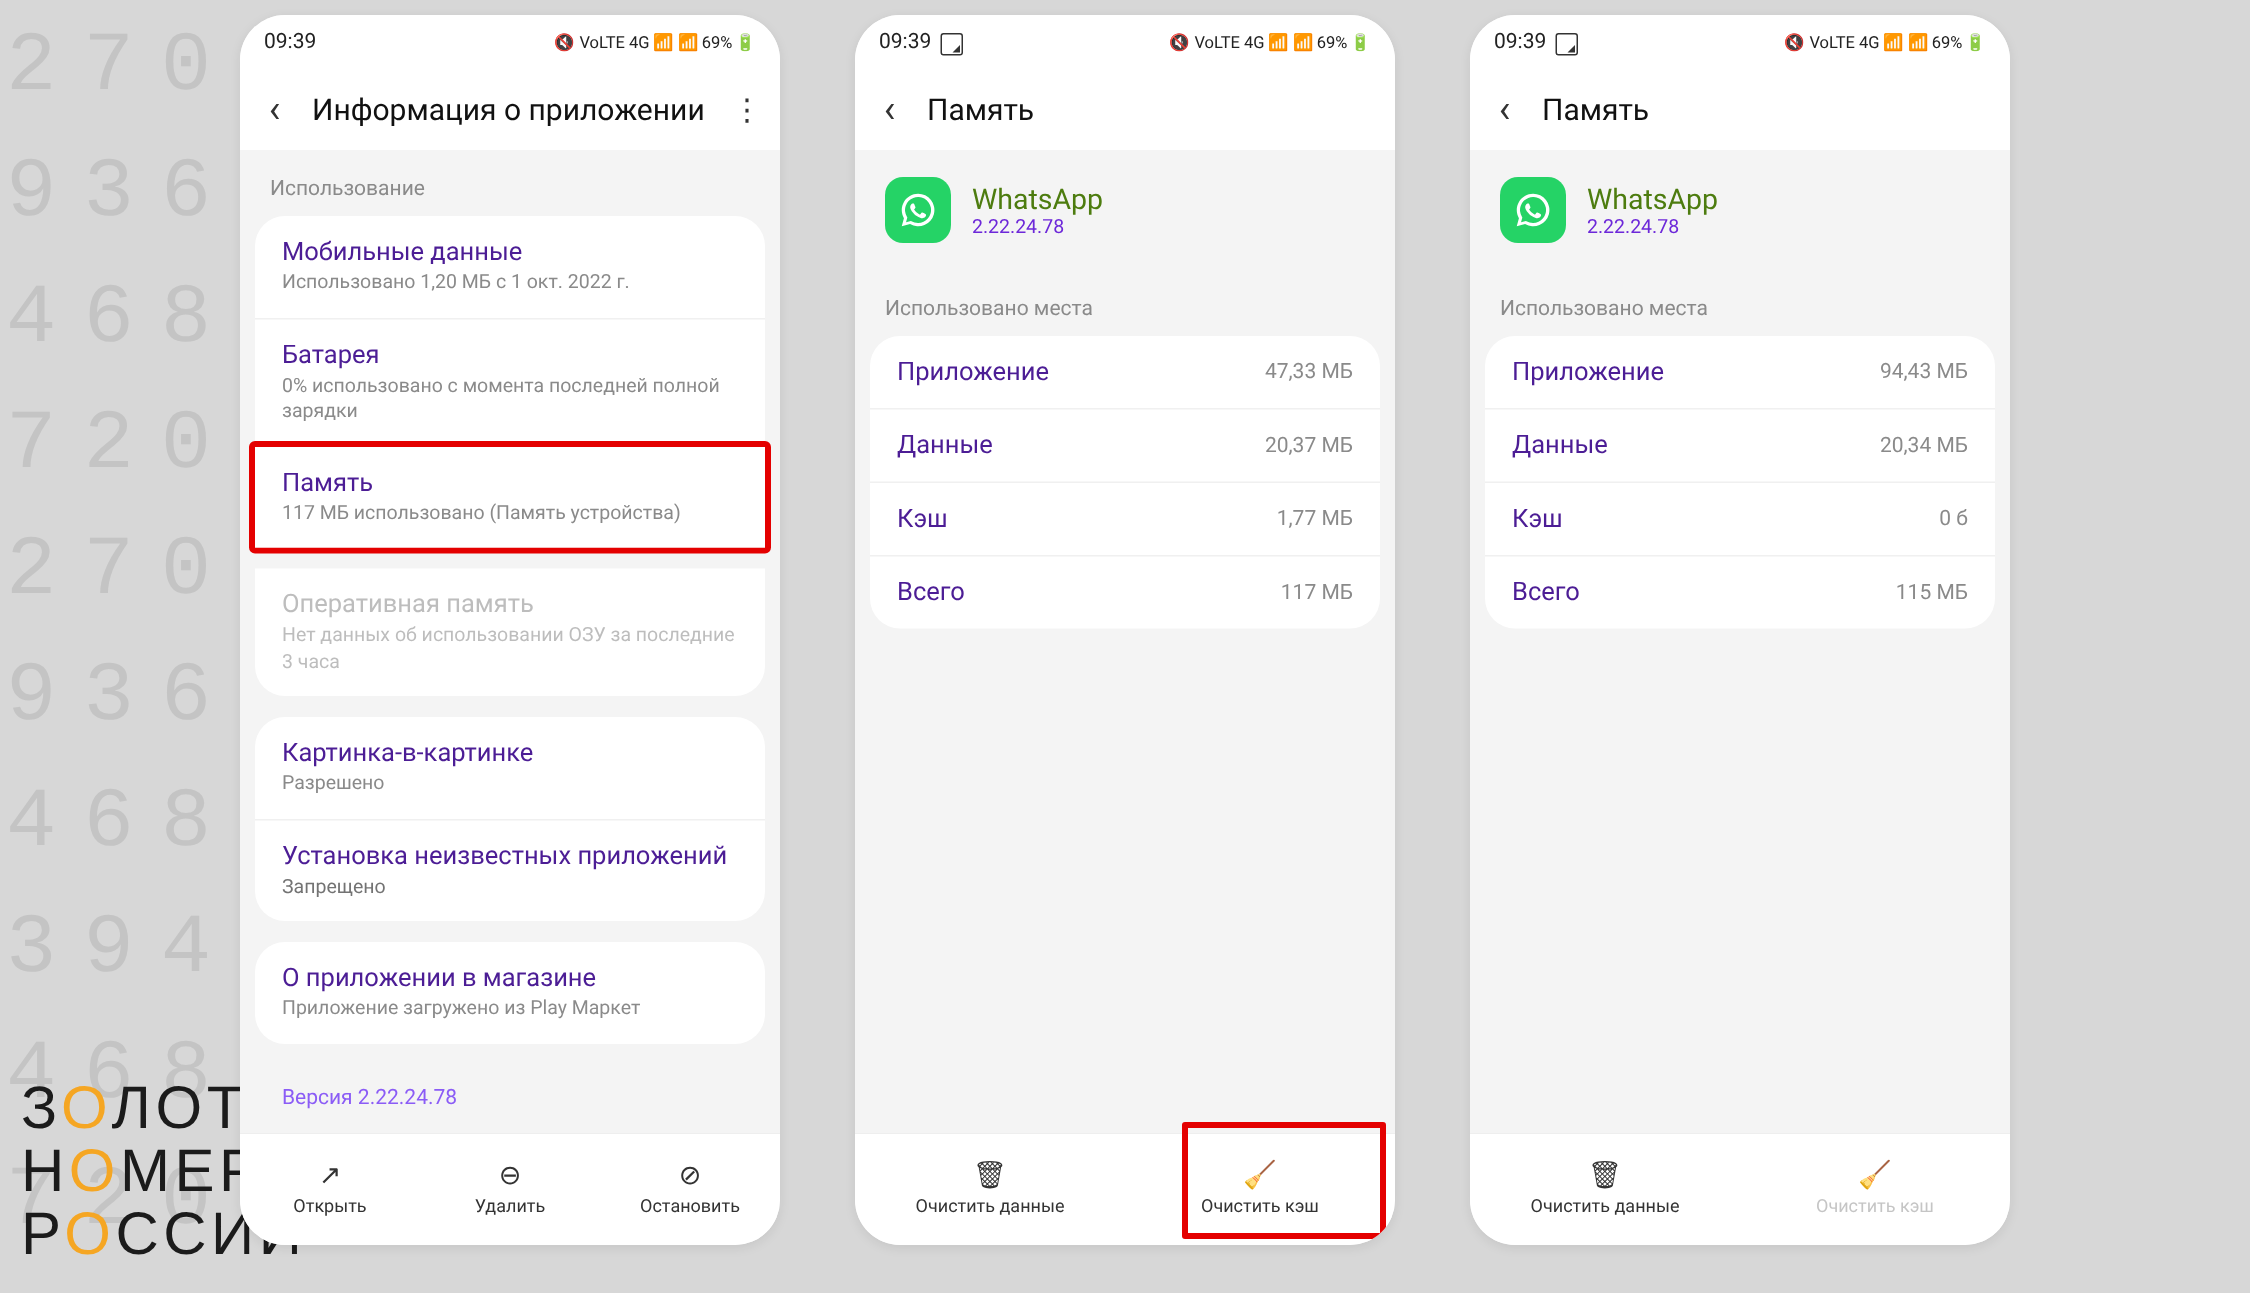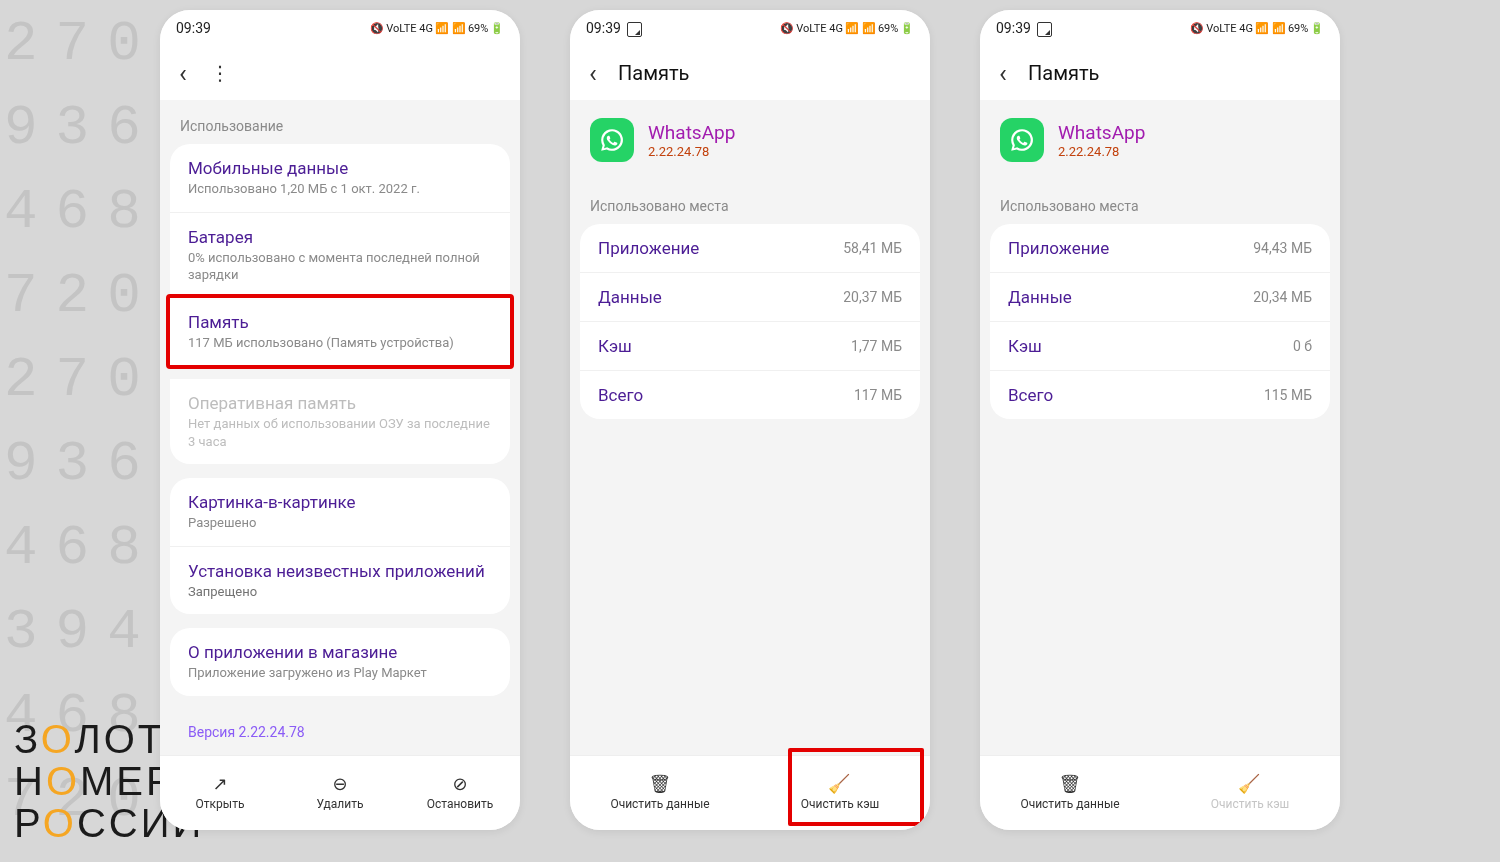--- a/index.html
+++ b/index.html
@@ -130,22 +130,22 @@
     gap: 14px;
     padding: 18px 20px 18px 20px;
   }
   .wa-icon {
     width: 44px; height: 44px;
     background: #25d366;
     border-radius: 12px;
     display: flex; align-items: center; justify-content: center;
   }
   .wa-icon svg { width: 26px; height: 26px; fill: #fff; }
-  .app-header .name { font-size: 19px; color: #a21caf; }
-  .app-header .ver { font-size: 13px; color: #c2410c; margin-top: 0; }
+  .app-header .name { font-size: 19px; color: #4d7c0f; }
+  .app-header .ver { font-size: 13px; color: #6d28d9; margin-top: 0; }
   .bottombar {
     height: 74px;
     background: #fff;
     border-top: 1px solid #eee;
     display: flex;
   }
   .bbtn {
     flex: 1;
     display: flex;
     flex-direction: column;
@@ -200,20 +200,21 @@
           <span>09:39</span>
         </div>
       <div class="right">
         <span class="sb-ico">🔇  VoLTE  4G  📶 📶</span>
         <span>69%</span>
         <span>🔋</span>
       </div>
     </div>
     <div class="titlebar">
       <div class="back">‹</div>
+      <div class="title">Информация о приложении</div>
       <div class="more">⋮</div>
     </div>
     <div class="scroll">
       <div class="section-label">Использование</div>
 
       <div class="card" style="margin-bottom:0; border-bottom-left-radius:0; border-bottom-right-radius:0;">
         <div class="row">
           <div class="t">Мобильные данные</div>
           <div class="s">Использовано 1,20 МБ с 1 окт. 2022 г.</div>
         </div>
@@ -298,21 +299,21 @@
         </div>
         <div>
           <div class="name">WhatsApp</div>
           <div class="ver">2.22.24.78</div>
         </div>
       </div>
       <div class="section-label">Использовано места</div>
       <div class="card">
         <div class="row kv">
           <div class="t">Приложение</div>
-            <div class="v">58,41 МБ</div>
+            <div class="v">47,33 МБ</div>
         </div>
         <div class="row kv">
           <div class="t">Данные</div>
             <div class="v">20,37 МБ</div>
         </div>
         <div class="row kv">
           <div class="t">Кэш</div>
             <div class="v">1,77 МБ</div>
         </div>
         <div class="row kv">

